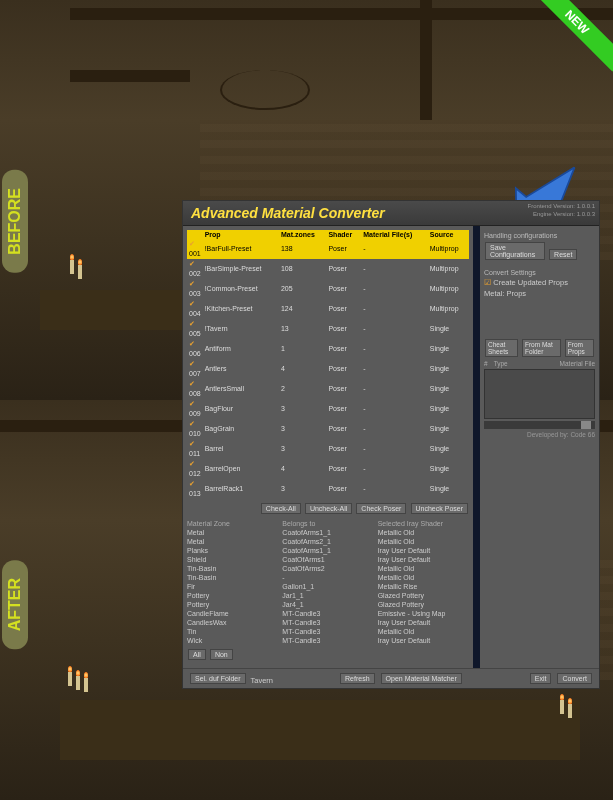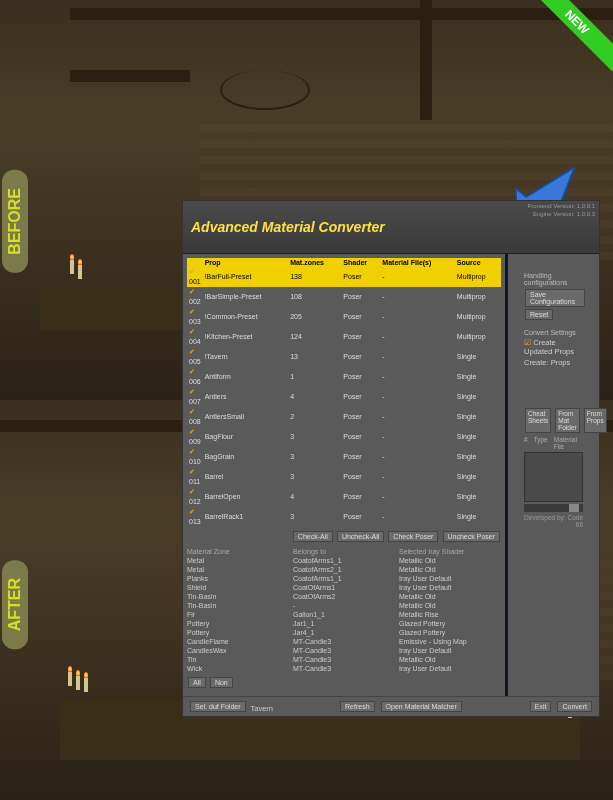--- a/index.html
+++ b/index.html
@@ -33,25 +33,25 @@
 
 .new-ribbon { position: absolute; top: 0; right: 0; width: 80px; height: 80px; overflow: hidden; }
 .new-ribbon-inner { position: absolute; top: 12px; right: -24px; width: 120px; background: #3c2; color: #fff; font-weight: bold; font-size: 12px; text-align: center; padding: 3px 0; transform: rotate(45deg); }
 
 .arrow { position: absolute; }
 .arrow-blue { top: 165px; left: 500px; transform: rotate(130deg); }
 .arrow-green { top: 430px; left: 410px; transform: rotate(125deg); }
 .arrow svg { width: 90px; height: 70px; }
 
 .dialog { position: absolute; top: 200px; left: 182px; width: 418px; background: #5a5a5a; border: 1px solid #333; color: #ccc; font-size: 7.5px; }
-.dlg-title { background: linear-gradient(180deg, #4a4a4a, #3a3a3a); color: #ffe040; font-family: 'Arial Black', sans-serif; font-style: italic; font-size: 14px; font-weight: bold; padding: 18px 8px; border-bottom: 1px solid #222; }
+.dlg-title { background: linear-gradient(180deg, #4a4a4a, #3a3a3a); color: #ffe040; font-family: 'Arial Black', sans-serif; font-style: italic; font-size: 14px; font-weight: bold; padding: 4px 8px; border-bottom: 1px solid #222; }
 
 .dlg-body { display: flex; }
 .dlg-left { flex: 1; padding: 4px; }
-.dlg-right { width: 94px; padding: 16px; border-left: 3px solid #0f172a; }
+.dlg-right { width: 126px; padding: 4px; border-left: 7px solid #0f172a; }
 
 .prop-table { width: 100%; border-collapse: collapse; }
 .prop-table th { background: #f0d000; color: #000; font-size: 7px; padding: 1px 2px; text-align: left; font-weight: bold; }
 .prop-table td { padding: 0 2px; font-size: 7px; color: #ddd; line-height: 10px; }
 .prop-table tr.sel td { background: #f0d000; color: #000; }
 .chk { color: #e8a030; font-size: 7px; }
 
 .btn { background: #6a6a6a; border: 1px solid #444; color: #ddd; font-size: 7px; padding: 1px 4px; display: inline-block; margin: 1px; cursor: pointer; }
 .btn-row { margin: 3px 0; }
 
@@ -342,21 +342,21 @@
       <div class="right-btn-row">
         <span class="btn" style="width:60px">Save Configurations</span>
         <span class="btn">Reset</span>
       </div>
       <div class="right-label" style="margin-top:8px">Convert Settings</div>
       <div style="margin:2px 0">
         <span class="chk-orange">☑</span>
         <span>Create Updated Props</span>
       </div>
       <div style="margin:2px 0">
-        <span>Create:</span>
+        <span>Metal:</span>
         <span>Props</span>
       </div>
 
       <div class="right-sub">
         <span class="btn">Cheat Sheets</span>
         <span class="btn">From Mat Folder</span>
         <span class="btn">From Props</span>
       </div>
       <div style="display:flex; gap:6px; font-size:6.5px; color:#aaa; margin-top:2px">
         <span>#</span>

